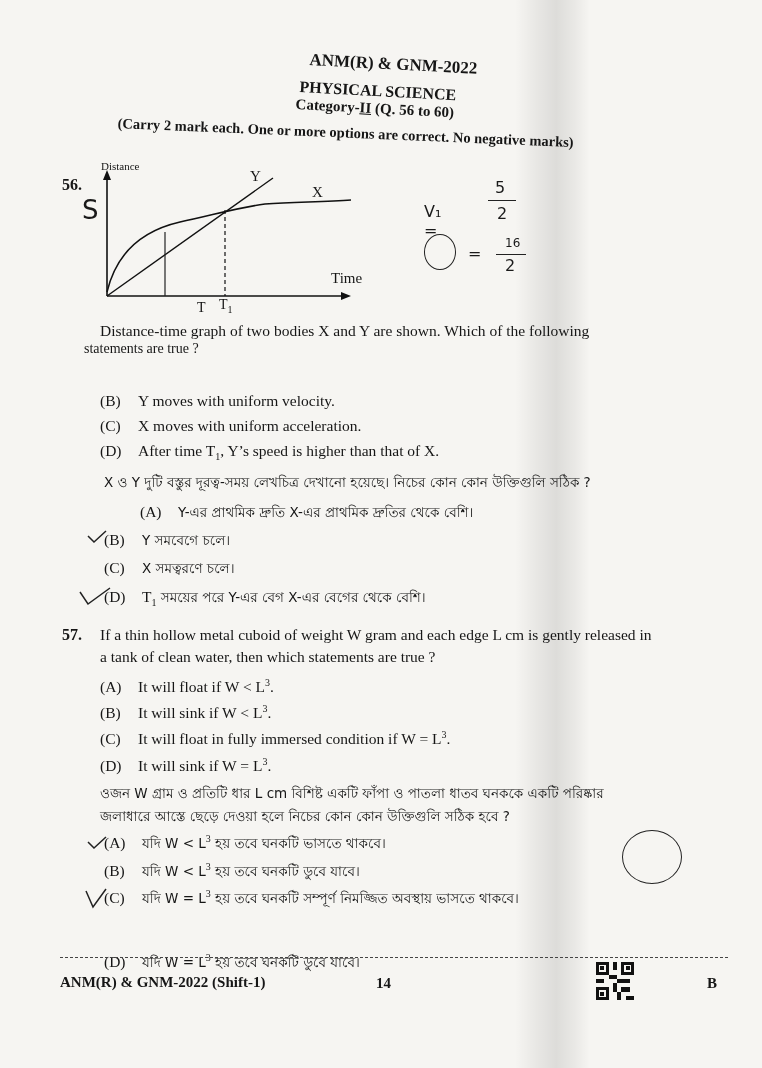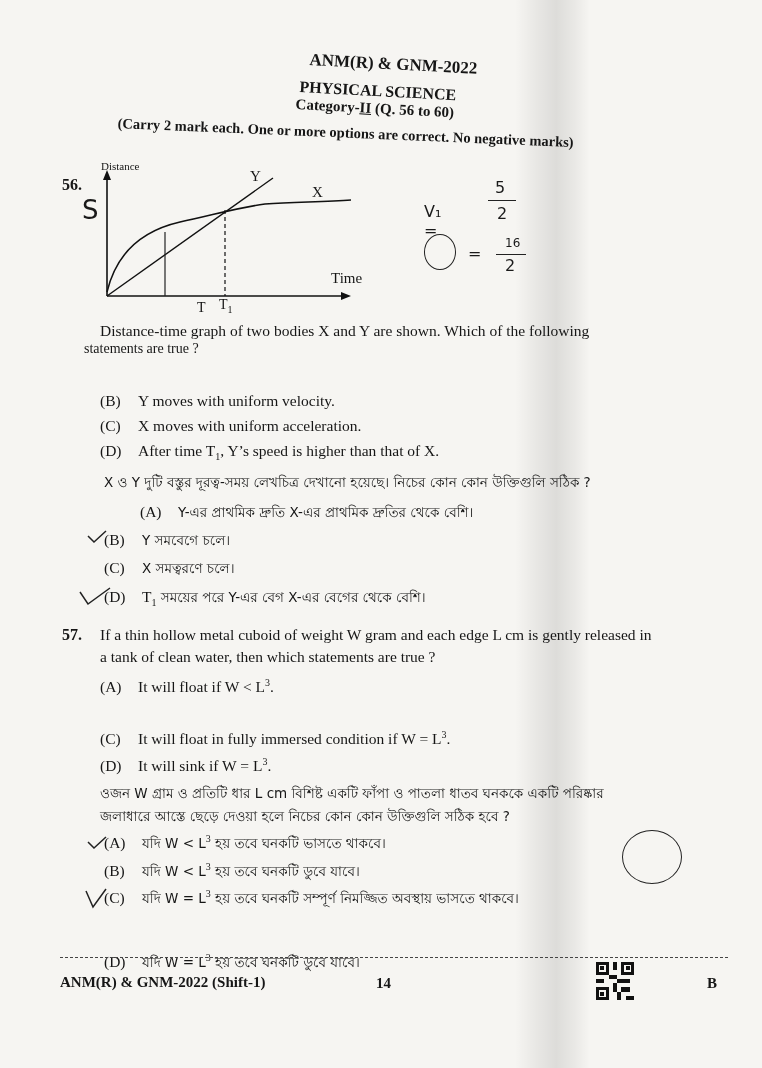--- a/index.html
+++ b/index.html
@@ -105,20 +105,21 @@
     </svg>
   <svg style="position:absolute;left:78px;top:586px;" width="34" height="22">
       <path d="M2,6 L10,18 L32,2" stroke="#222" stroke-width="1.5" fill="none"></path>
     </svg>
 
   <div class="qnum" style="top:626px;left:62px;">57.</div>
   <div class="text" style="top:626px;left:100px;">If a thin hollow metal cuboid of weight W gram and each edge L cm is gently released in</div>
   <div class="text" style="top:648px;left:100px;">a tank of clean water, then which statements are true ?</div>
 
   <div class="opt" style="top:677px;left:100px;"><span class="lab">(A)</span><span>It will float if W &lt; L</span><sup>3</sup><span>.</span></div>
+  <div class="opt" style="top:703px;left:100px;"><span class="lab">(B)</span><span>It will sink if W &lt; L</span><sup>3</sup><span>.</span></div>
   <div class="opt" style="top:729px;left:100px;"><span class="lab">(C)</span><span>It will float in fully immersed condition if W = L</span><sup>3</sup><span>.</span></div>
   <div class="opt" style="top:756px;left:100px;"><span class="lab">(D)</span><span>It will sink if W = L</span><sup>3</sup><span>.</span></div>
 
   <div class="text bn" style="top:806px;left:100px;">জলাধারে আস্তে ছেড়ে দেওয়া হলে নিচের কোন কোন উক্তিগুলি সঠিক হবে ?</div>
   <div class="text bn" style="top:783px;left:100px;">ওজন W গ্রাম ও প্রতিটি ধার L cm বিশিষ্ট একটি ফাঁপা ও পাতলা ধাতব ঘনককে একটি পরিষ্কার</div>
 
   <div class="opt" style="top:833px;left:104px;"><span class="lab">(A)</span><span class="bn">যদি W &lt; L</span><sup>3</sup><span class="bn"> হয় তবে ঘনকটি ভাসতে থাকবে।</span></div>
   <div class="opt" style="top:861px;left:104px;"><span class="lab">(B)</span><span class="bn">যদি W &lt; L</span><sup>3</sup><span class="bn"> হয় তবে ঘনকটি ডুবে যাবে।</span></div>
   <div class="opt" style="top:888px;left:104px;"><span class="lab">(C)</span><span class="bn">যদি W = L</span><sup>3</sup><span class="bn"> হয় তবে ঘনকটি সম্পূর্ণ নিমজ্জিত অবস্থায় ভাসতে থাকবে।</span></div>
   <div class="opt" style="top:916px;left:104px;margin-top:36px;"><span class="lab">(D)</span><span class="bn">যদি W = L</span><sup>3</sup><span class="bn"> হয় তবে ঘনকটি ডুবে যাবে।</span></div>

